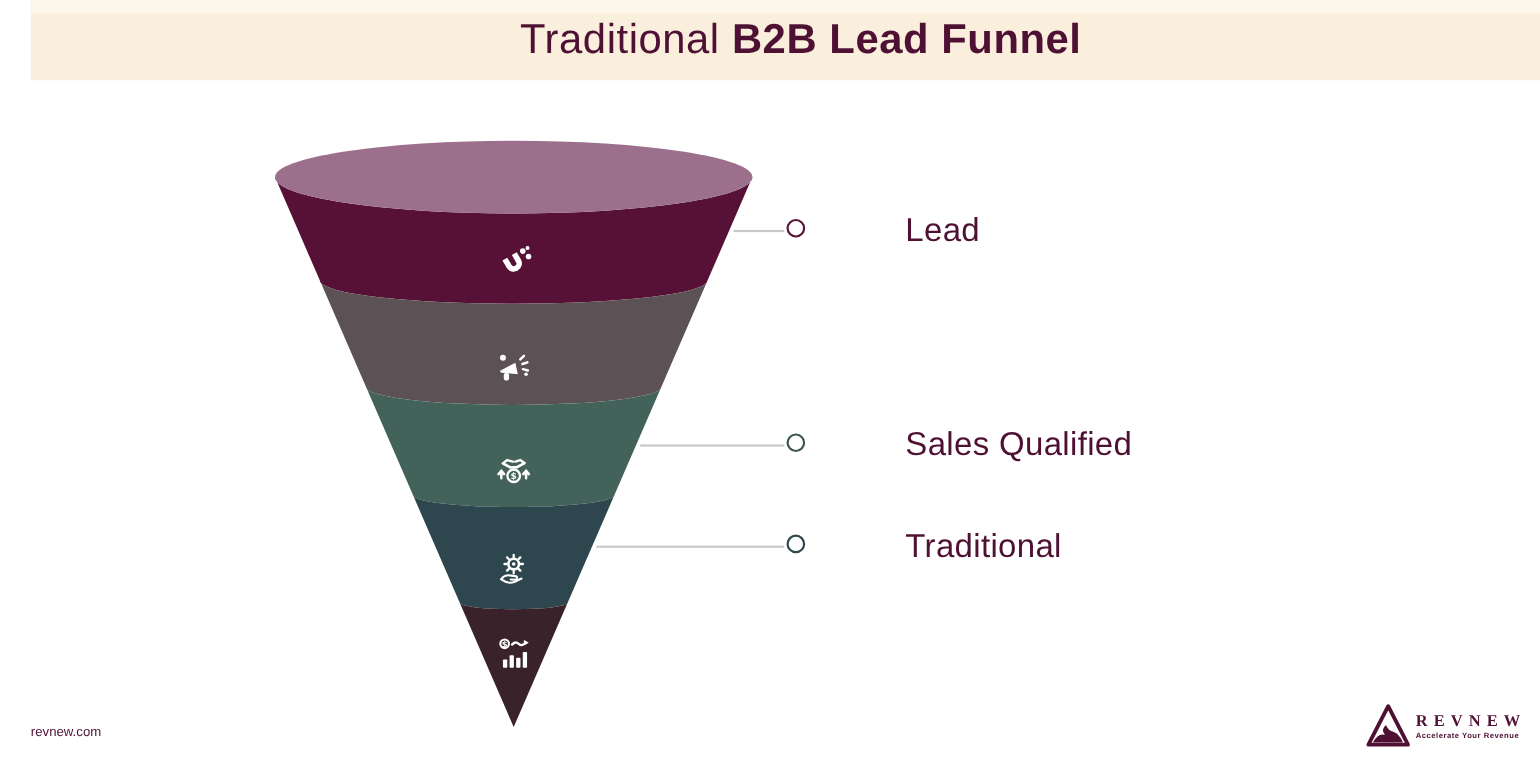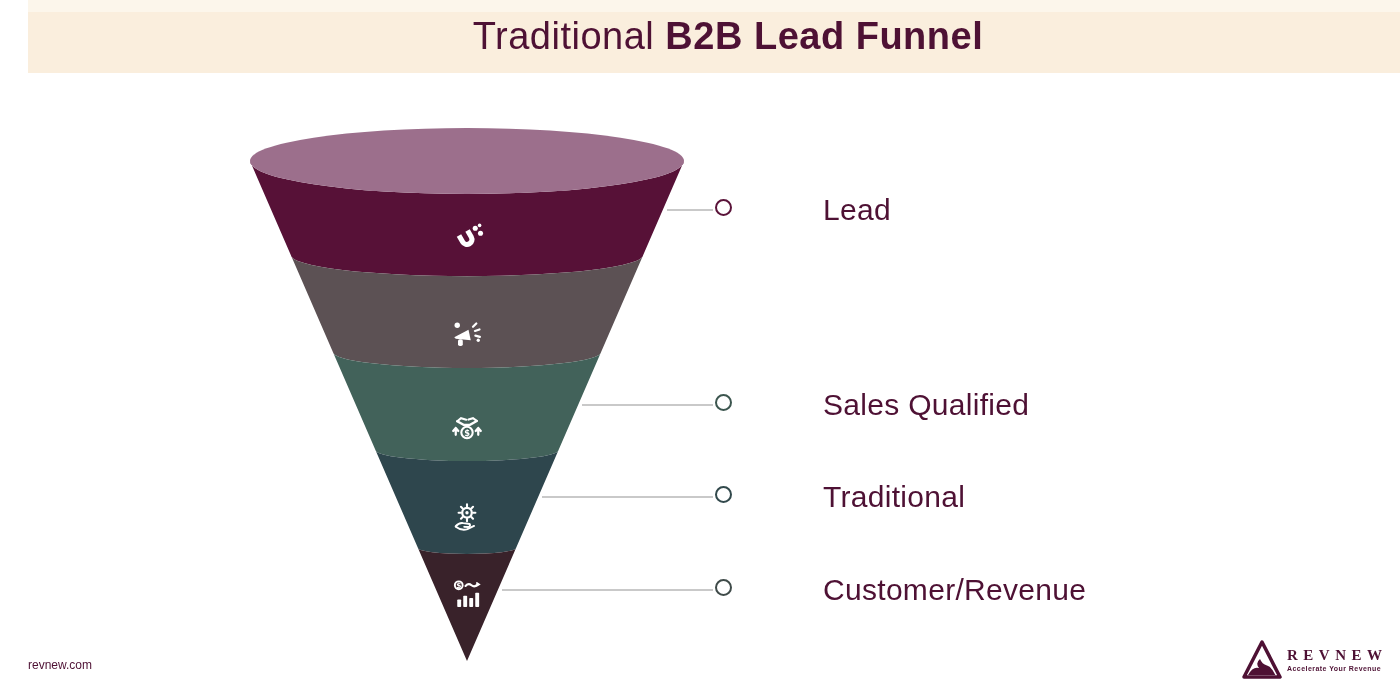--- a/index.html
+++ b/index.html
@@ -114,25 +114,20 @@
   <div class="stage-row" style="top: 384px;">
     <div class="connector-line" style="left: 582.104px; width: 130.896px;"></div>
     <div class="stage-dot" style="border-color: rgb(60, 86, 79);"></div>
     <div class="stage-label">Sales Qualified</div>
   </div>
   <div class="stage-row" style="top: 476px;">
     <div class="connector-line" style="left: 542.176px; width: 170.824px;"></div>
     <div class="stage-dot" style="border-color: rgb(50, 73, 76);"></div>
     <div class="stage-label">Traditional</div>
   </div>
-  <div class="stage-row" style="top: 569px;">
-    <div class="connector-line" style="left: 501.814px; width: 211.186px;"></div>
-    <div class="stage-dot" style="border-color: rgb(63, 75, 73);"></div>
-    <div class="stage-label">Customer/Revenue</div>
-  </div>
 
   <div class="site-url">revnew.com</div>
 
   <svg class="brand-logo" viewBox="0 0 150 46">
     <path d="M22 4 L40 39 H4 Z" fill="none" stroke="#4e1134" stroke-width="3.5" stroke-linejoin="round"></path>
     <path d="M8 37 q5 -9 11 -7 q-4 -5 1 -9 q2 5 7 6.5 q5 1.6 8.4 9.5 z" fill="#4e1134"></path>
     <text x="47" y="22" class="logo-name">REVNEW</text>
     <text x="47" y="33" class="logo-tagline">Accelerate Your Revenue</text>
   </svg>
 

